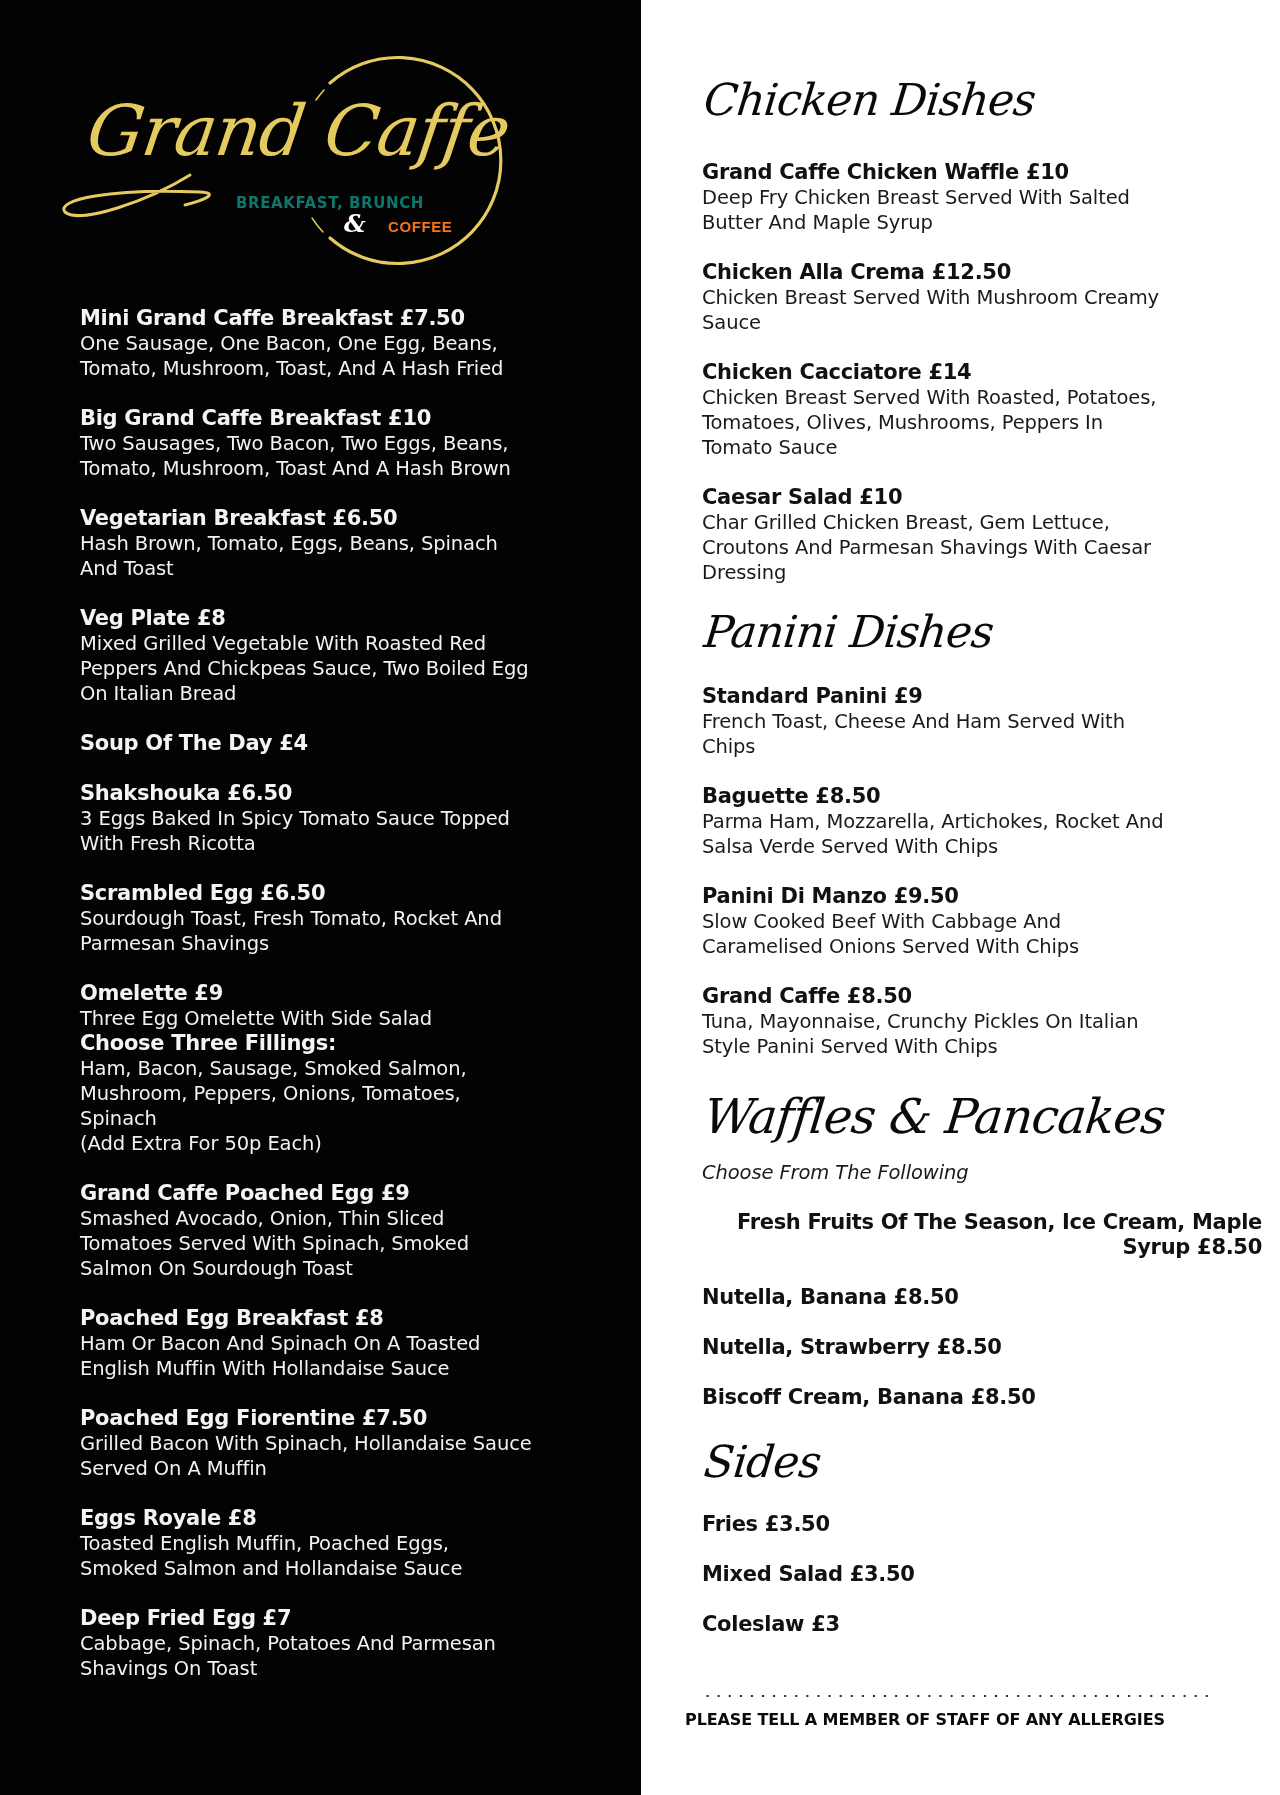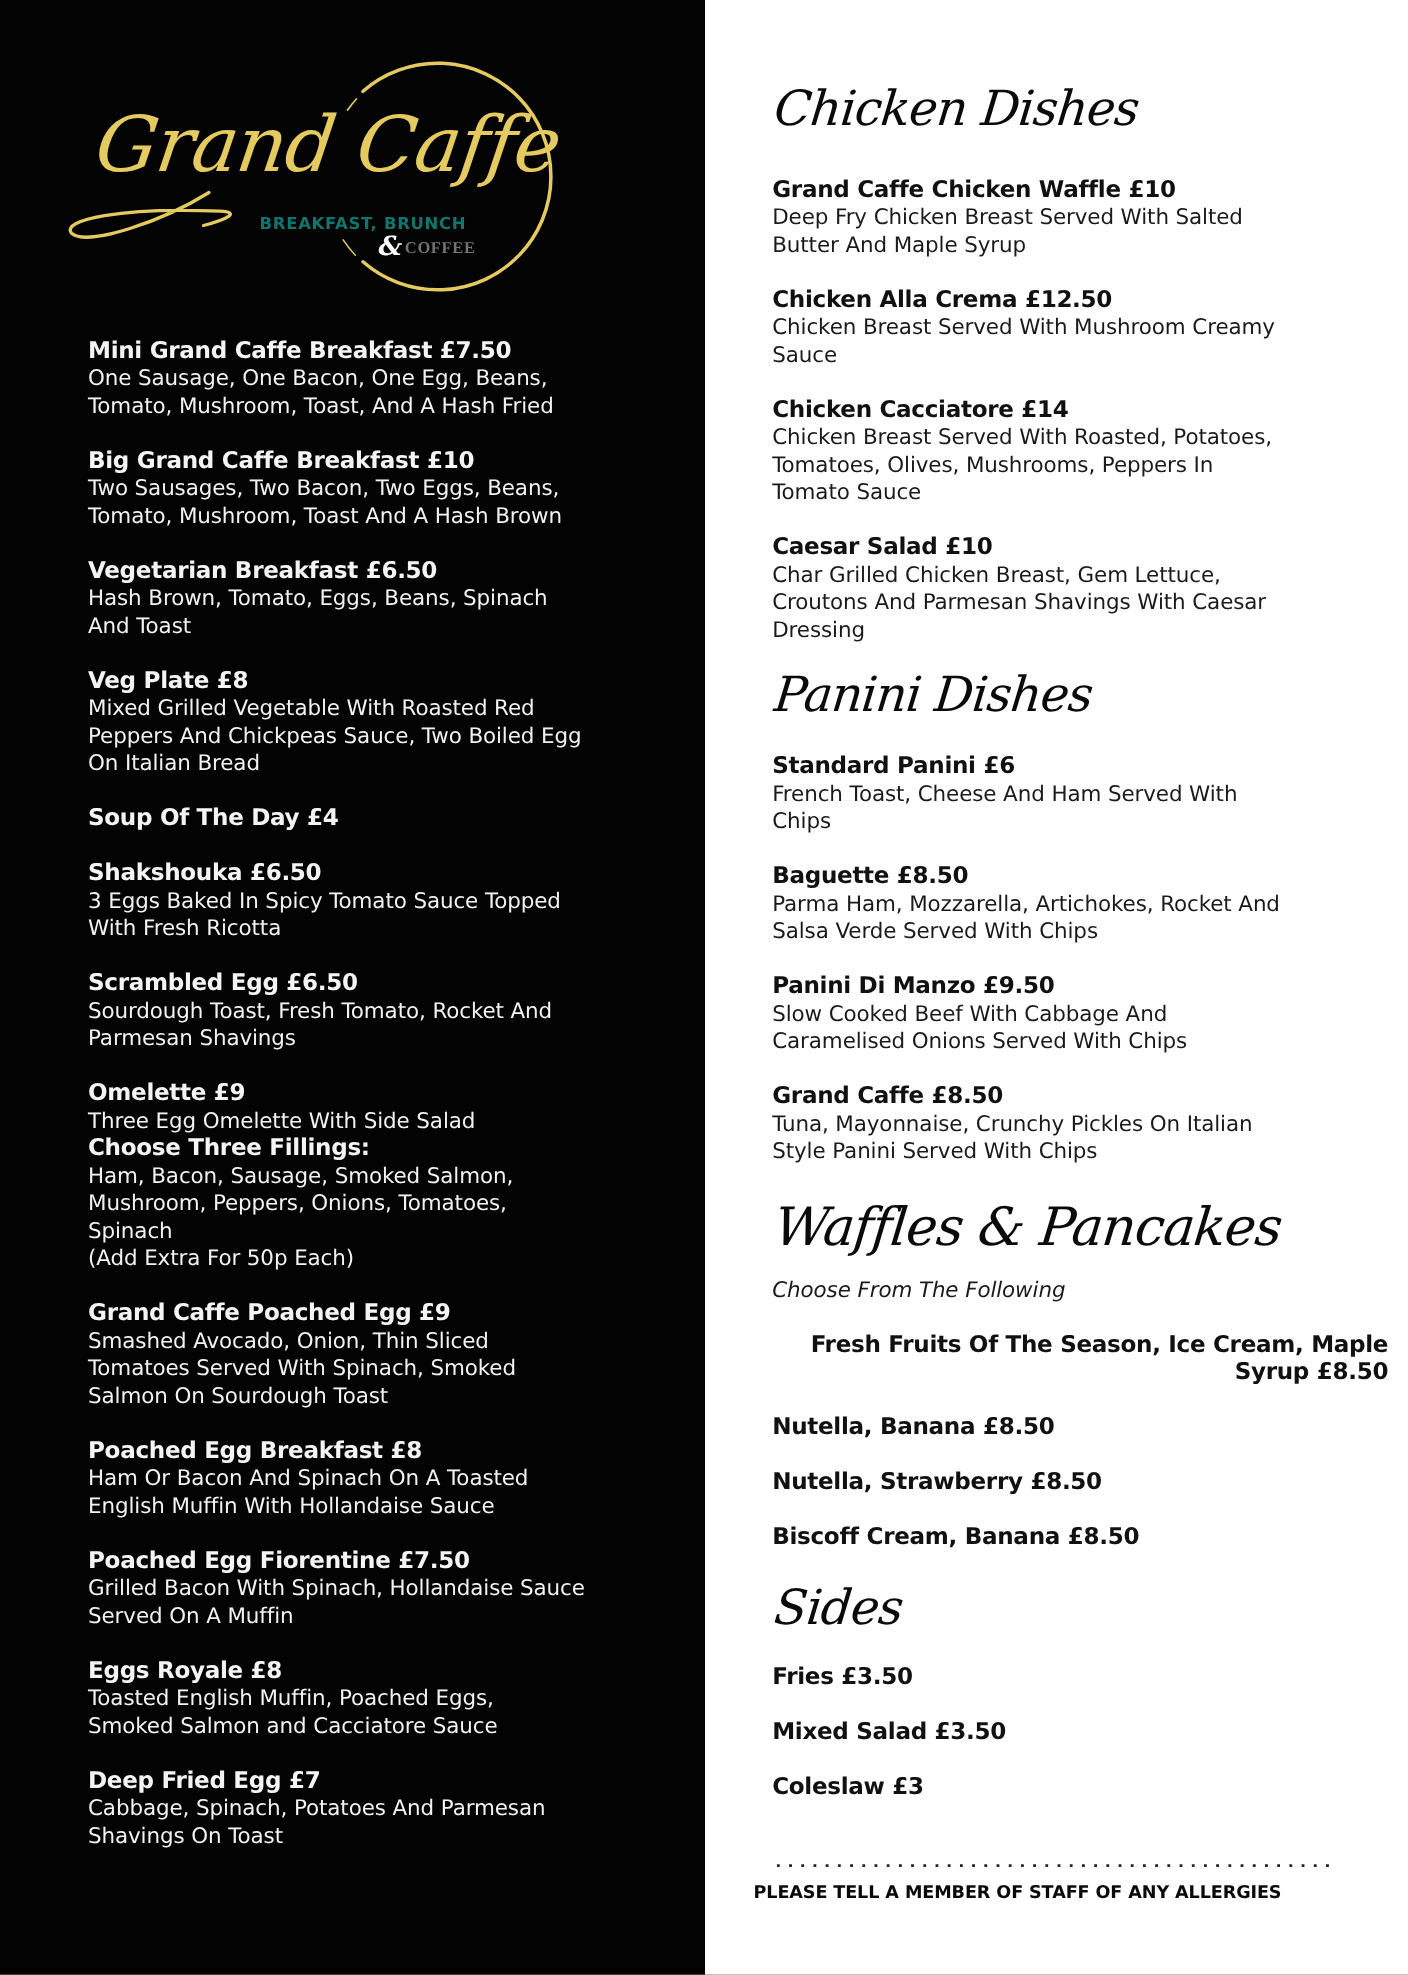--- a/index.html
+++ b/index.html
@@ -30,23 +30,23 @@
     position: absolute; left: 236px; top: 194px;
     font-family: "DejaVu Sans", sans-serif; font-weight: bold;
     font-size: 15px; letter-spacing: 0.6px; color: #0f766e; white-space: nowrap;
   }
   .logo-amp {
     position: absolute; left: 344px; top: 212px;
     font-family: "DejaVu Serif", serif; font-style: italic; font-weight: bold;
     font-size: 24px; color: #ffffff; line-height: 1;
   }
   .logo-tag2 {
-    position: absolute; left: 368px; top: 218px;
-    font-family: Liberation Serif, serif; font-weight: bold;
-    font-size: 15px; letter-spacing: 0.6px; color: #737373; white-space: nowrap;
+    position: absolute; left: 388px; top: 218px;
+    font-family: Liberation Sans, sans-serif; font-weight: bold;
+    font-size: 15px; letter-spacing: 0.6px; color: #f97316; white-space: nowrap;
   }
 
   .col { position: absolute; }
   .left .col { left: 80px; top: 306px; width: 560px; }
 
   .item { margin: 0 0 25px 0; }
   .item-title {
     font-weight: bold; font-size: 21px; line-height: 25px; white-space: nowrap;
     letter-spacing: -0.3px;
   }
@@ -150,21 +150,21 @@
 English Muffin With Hollandaise Sauce</div>
     </div>
     <div class="item">
       <div class="item-title">Poached Egg Fiorentine £7.50</div>
       <div class="item-desc">Grilled Bacon With Spinach, Hollandaise Sauce
 Served On A Muffin</div>
     </div>
     <div class="item">
       <div class="item-title">Eggs Royale £8</div>
       <div class="item-desc">Toasted English Muffin, Poached Eggs,
-Smoked Salmon and Cacciatore Sauce</div>
+Smoked Salmon and Hollandaise Sauce</div>
     </div>
     <div class="item">
       <div class="item-title">Deep Fried Egg £7</div>
       <div class="item-desc">Cabbage, Spinach, Potatoes And Parmesan
 Shavings On Toast</div>
     </div>
   </div>
 </div>
 
 <div class="right">
@@ -195,21 +195,21 @@
 Croutons And Parmesan Shavings With Caesar
 Dressing</div>
     </div>
   </div>
 
   <div class="sec" style="top:610px;">
     <div class="section-heading">Panini Dishes</div>
   </div>
   <div class="sec" style="top:684px;">
     <div class="item">
-      <div class="item-title">Standard Panini £6</div>
+      <div class="item-title">Standard Panini £9</div>
       <div class="item-desc">French Toast, Cheese And Ham Served With
 Chips</div>
     </div>
     <div class="item">
       <div class="item-title">Baguette £8.50</div>
       <div class="item-desc">Parma Ham, Mozzarella, Artichokes, Rocket And
 Salsa Verde Served With Chips</div>
     </div>
     <div class="item">
       <div class="item-title">Panini Di Manzo £9.50</div>

